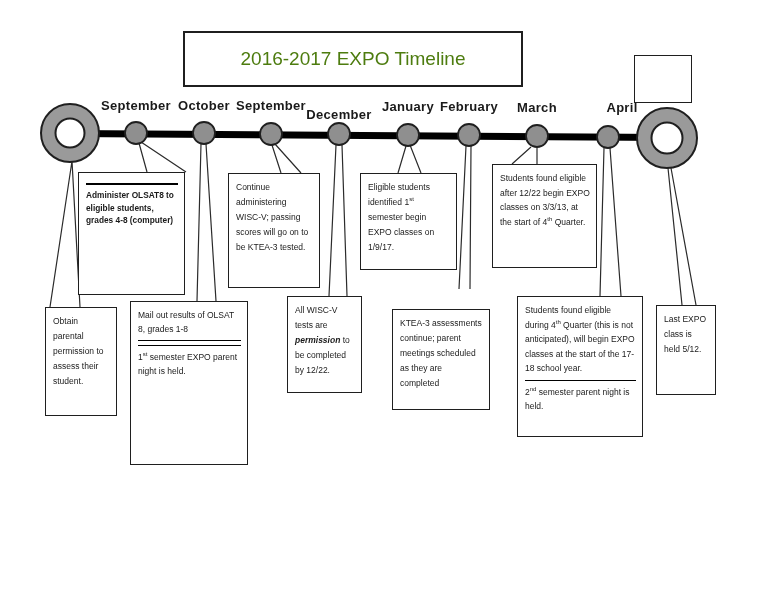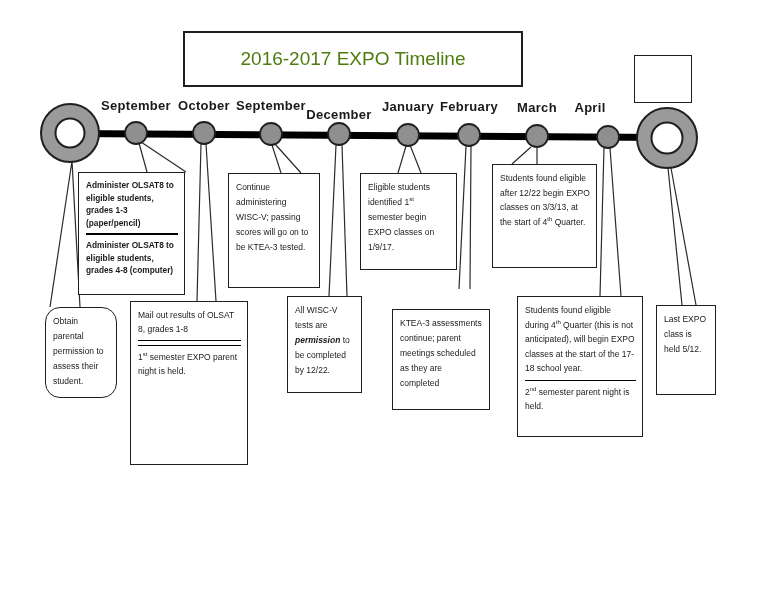--- a/index.html
+++ b/index.html
@@ -33,21 +33,21 @@
   }
   .end-box{left:634px;top:55px;width:58px;height:48px;}
   .callout{font-size:8.5px;line-height:14.5px;padding:6px 6px 4px 7px;}
   .callout p{margin:0;}
   .divider{border:none;border-top:1.6px solid #000;margin:4px 0;}
   .divider.thick{border-top-width:2.4px;}
   .bold-box{font-weight:bold;line-height:12.5px;font-size:8.3px;}
   .emph{font-weight:bold;font-style:italic;}
   sup{font-size:6px;line-height:0;}
   
-  #co-obtain   {left:45px; top:307px;width:72px; height:91px; line-height:15px;border-radius:15px;}
+  #co-obtain   {left:45px; top:307px;width:72px; height:109px; line-height:15px;}
   #co-september{left:78px; top:172px;width:107px;height:123px;}
   #co-october  {left:130px;top:301px;width:118px;height:164px;line-height:14px;}
   #co-november {left:228px;top:173px;width:92px; height:115px; line-height:15px;}
   #co-december {left:287px;top:296px;width:75px; height:97px; line-height:15px;}
   #co-january  {left:360px;top:173px;width:97px; height:97px; line-height:15px;}
   #co-february {left:392px;top:289px;width:98px; height:101px;line-height:15px;margin-top:20px;}
   #co-march    {left:492px;top:164px;width:105px;height:104px;}
   #co-april    {left:517px;top:296px;width:126px;height:141px;}
   #co-may      {left:656px;top:305px;width:60px; height:90px; line-height:15px;}
 </style>
@@ -93,28 +93,27 @@
   <div class="box title-box">2016-2017 EXPO Timeline</div>
   <div class="box end-box"></div>
 
   <div class="month-label" style="left:94px;top:98px;">September</div>
   <div class="month-label" style="left:162px;top:98px;">October</div>
   <div class="month-label" style="left:229px;top:98px;">September</div>
   <div class="month-label" style="left:297px;top:107px;">December</div>
   <div class="month-label" style="left:366px;top:99px;">January</div>
   <div class="month-label" style="left:427px;top:99px;">February</div>
   <div class="month-label" style="left:495px;top:100px;">March</div>
-  <div class="month-label" style="left:548px;top:100px;">April</div>
+  <div class="month-label" style="left:580px;top:100px;">April</div>
 
   <div id="co-obtain" class="box callout">
     <p>Obtain parental permission to assess their student.</p>
   </div>
 
   <div id="co-september" class="box callout bold-box">
-    <p>Administer OLSAT8 to eligible students, grades 1-3 (paper/pencil)</p>
     <hr class="divider thick">
     <p>Administer OLSAT8 to eligible students, grades 4-8 (computer)</p>
   </div>
 
   <div id="co-october" class="box callout">
     <p>Mail out results of OLSAT 8, grades 1-8</p>
     <hr class="divider">
     <hr class="divider">
     <p><span>1</span><sup>st</sup><span> semester EXPO parent night is held.</span></p>
   </div>

